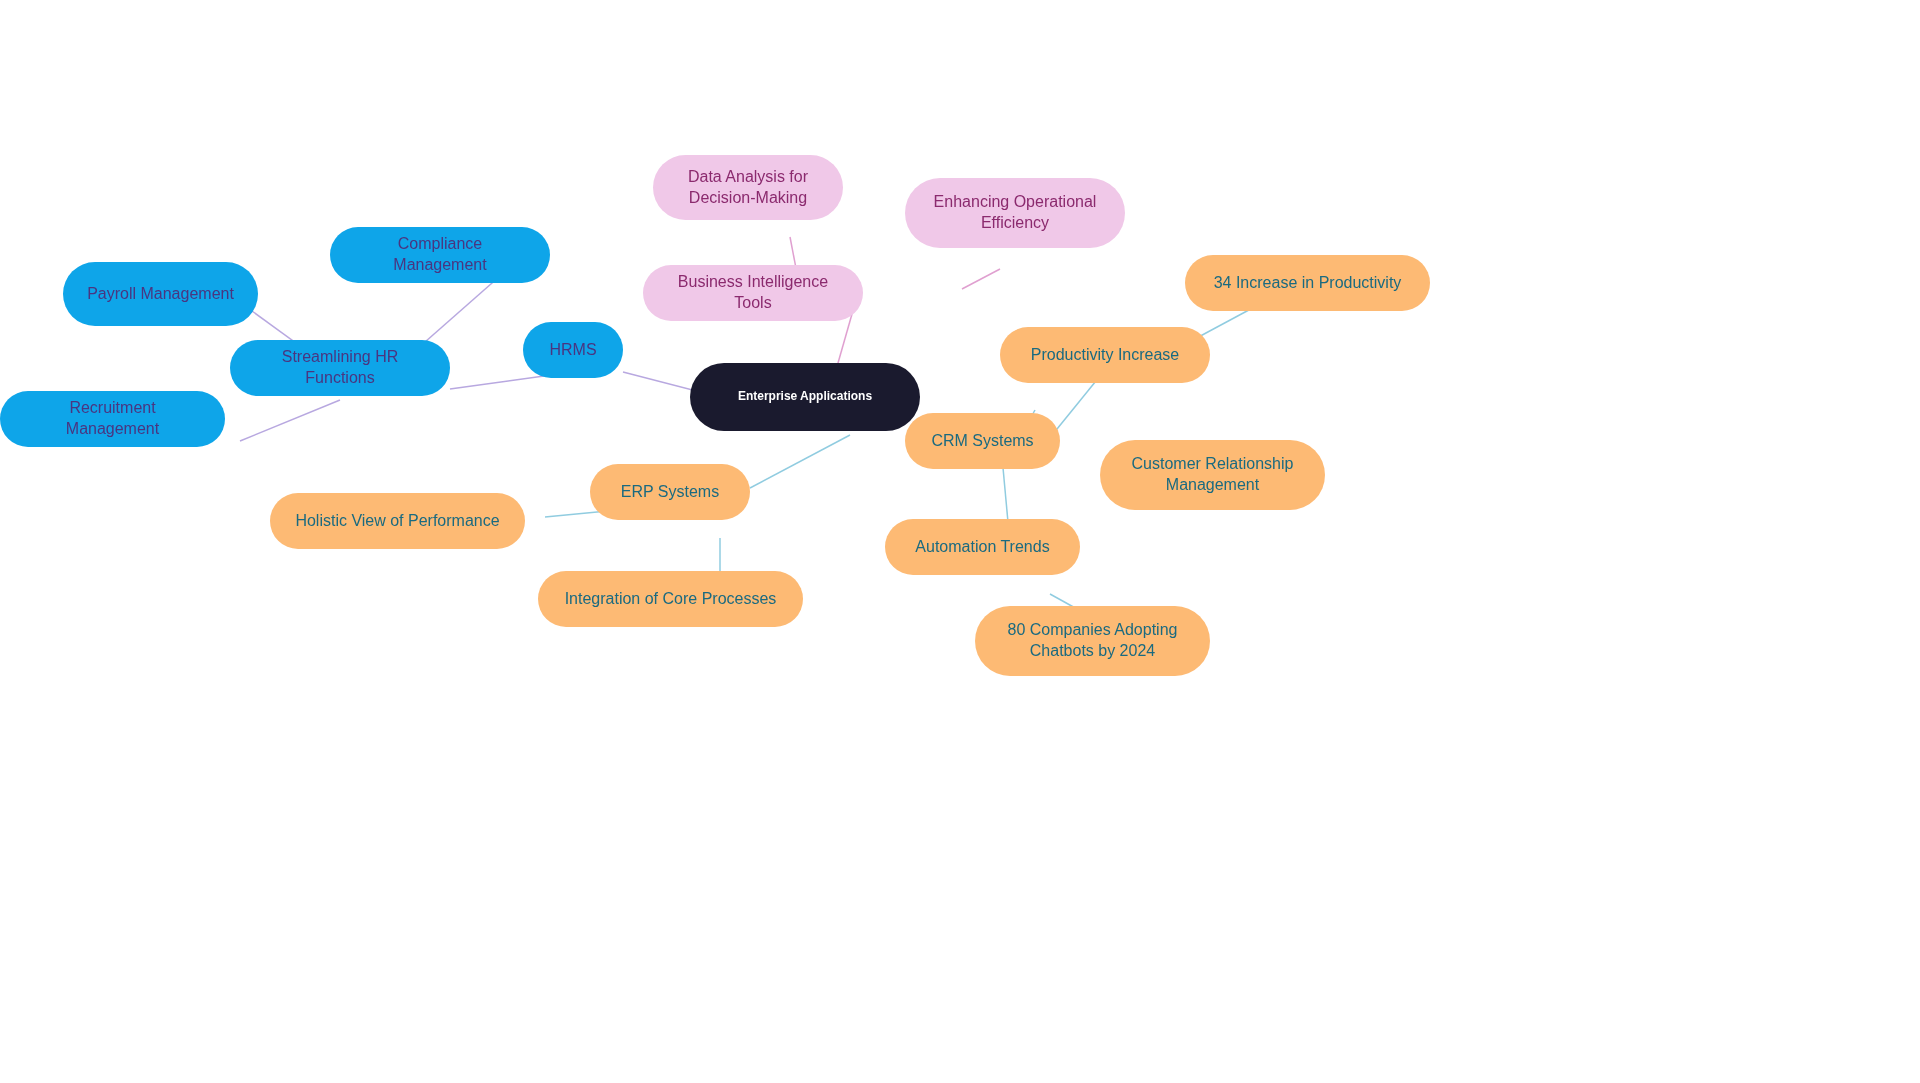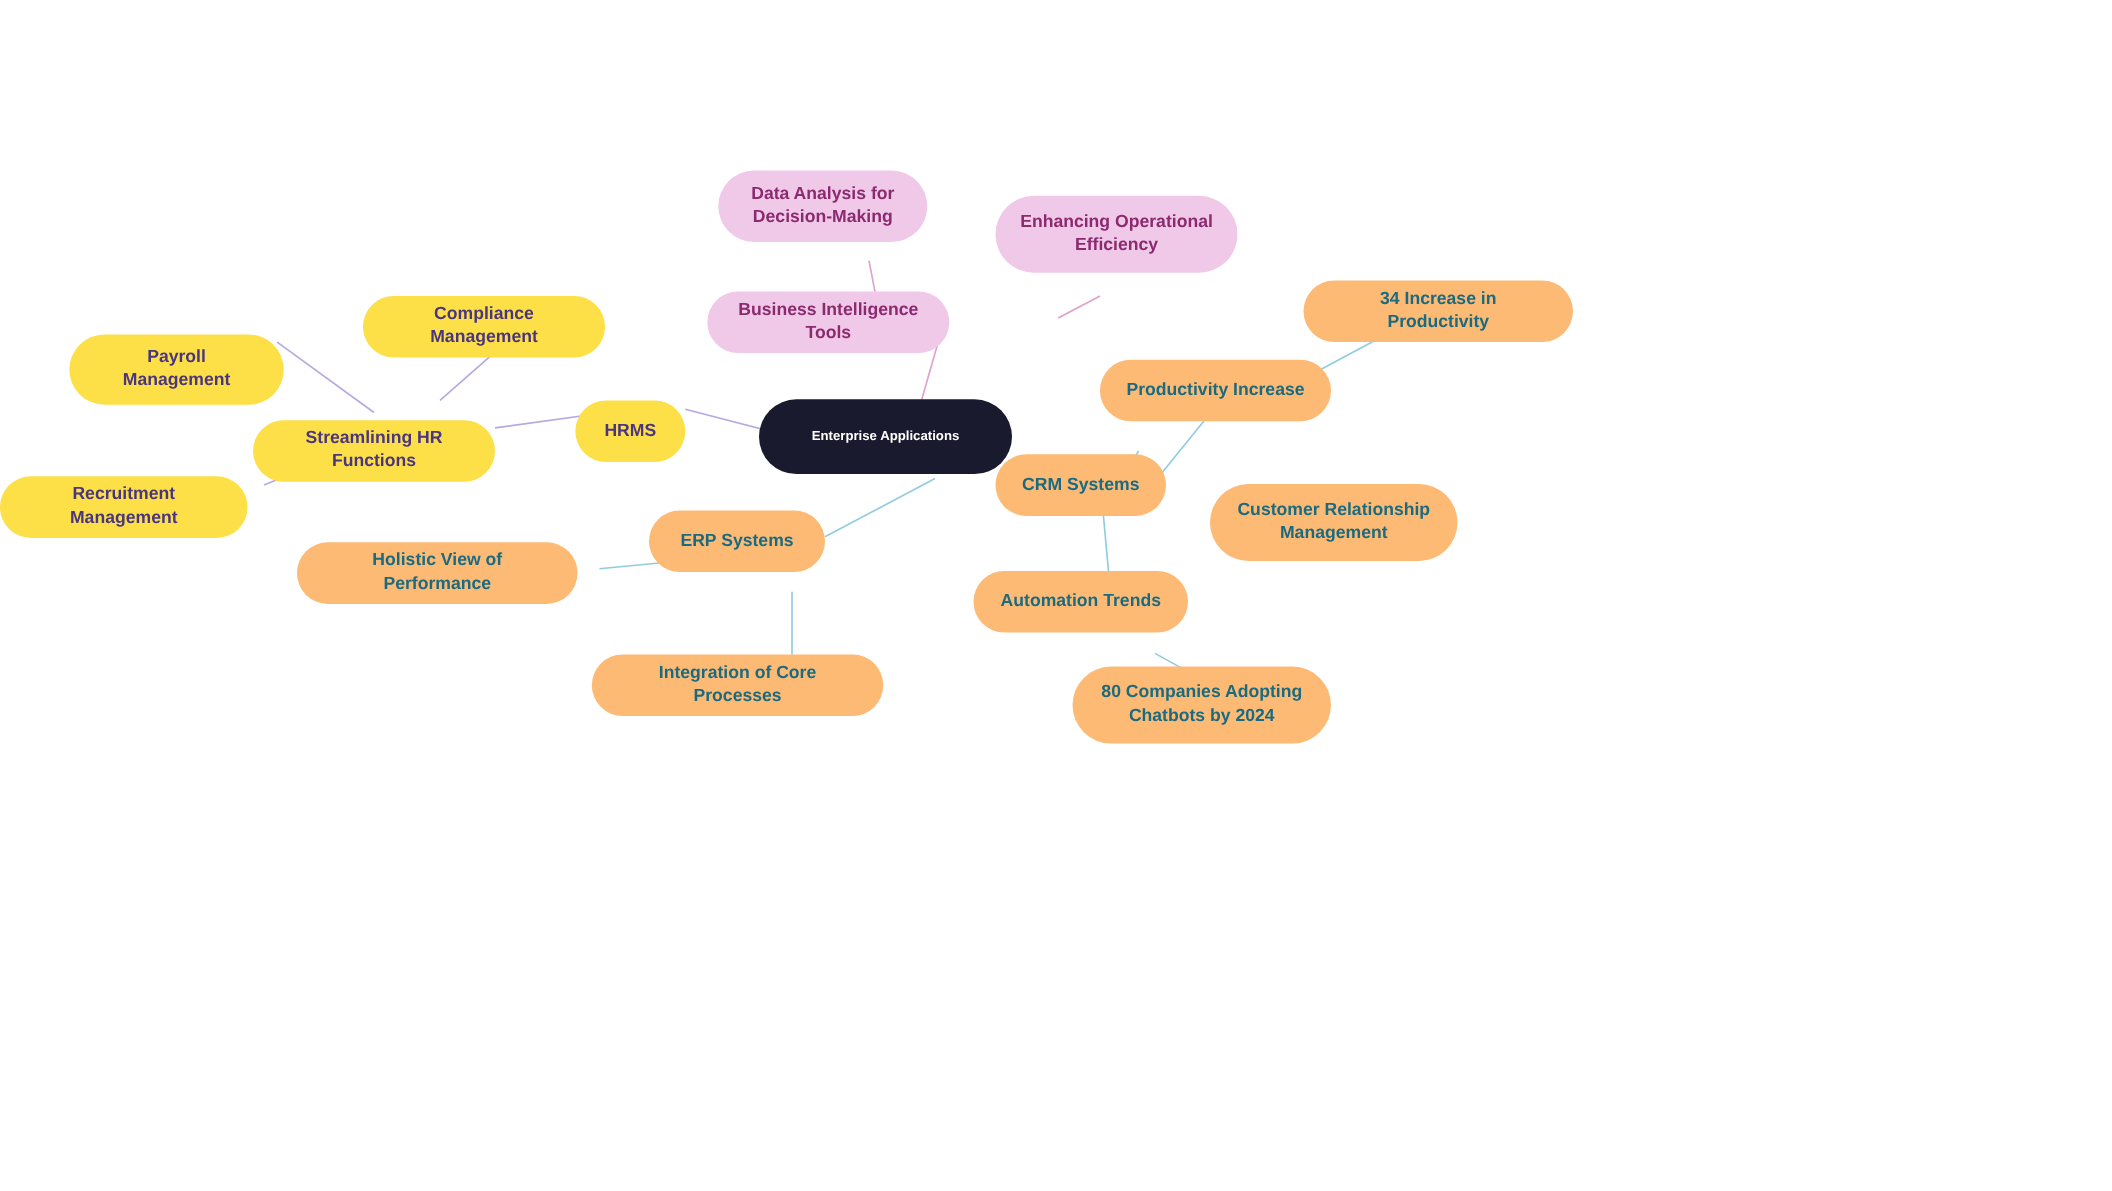--- a/index.html
+++ b/index.html
@@ -23,37 +23,36 @@
       pointer-events: none;
     }
     .node {
       position: absolute;
       border-radius: 50px;
       display: flex;
       align-items: center;
       justify-content: center;
       text-align: center;
       font-size: 16px;
-      font-weight: 700;
+      font-weight: 400;
       padding: 28px 22px;
       line-height: 1.3;
     }
     .node-center {
       background: #1a1a2e;
       color: #ffffff;
       font-size: 12px;
       font-weight: 600;
       border-radius: 50px;
       padding: 34px 36px;
     }
     .node-purple {
-      background: #fde047;
+      background: #0ea5e9;
       color: #4a3580;
       border: none;
-      margin-top: 42px;
     }
     .node-pink {
       background: #f0c8e8;
       color: #8b2a6e;
     }
     .node-teal {
       background: #fdba74;
       color: #1a6a80;
     }
   </style>
@@ -135,21 +134,21 @@
   </div>
 
   <div class="node node-teal" style="left:590px; top:464px; width:160px; height:50px;">
     <span>ERP Systems</span>
   </div>
 
   <div class="node node-teal" style="left:270px; top:493px; width:255px; height:50px;">
     <span>Holistic View of Performance</span>
   </div>
 
-  <div class="node node-teal" style="left:538px; top:571px; width:265px; height:50px;margin-top:24px;">
+  <div class="node node-teal" style="left:538px; top:571px; width:265px; height:50px;">
     <span>Integration of Core Processes</span>
   </div>
 
   <div class="node node-teal" style="left:905px; top:413px; width:155px; height:50px;">
     <span>CRM Systems</span>
   </div>
 
   <div class="node node-teal" style="left:1000px; top:327px; width:210px; height:50px;">
     <span>Productivity Increase</span>
   </div>

